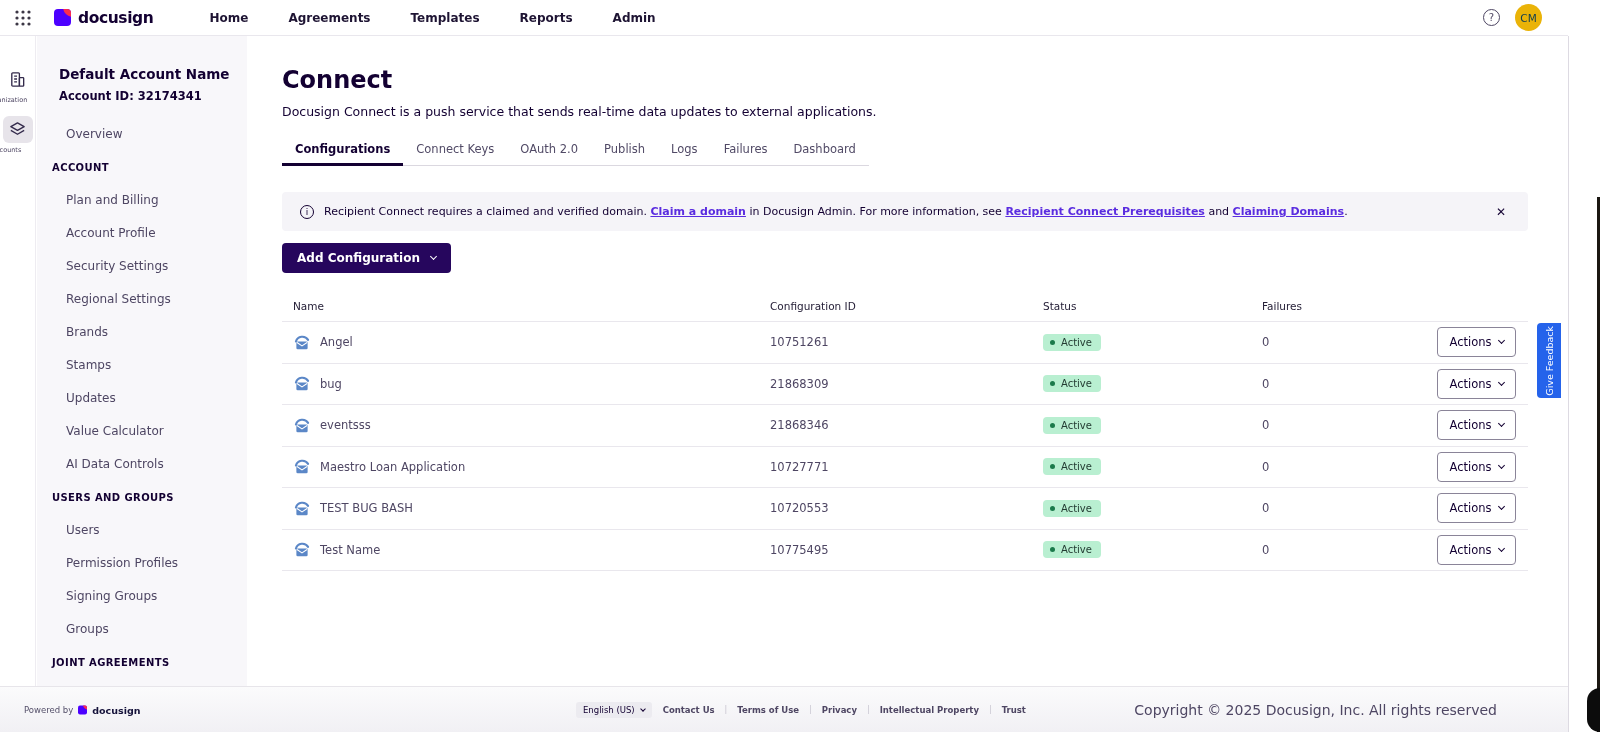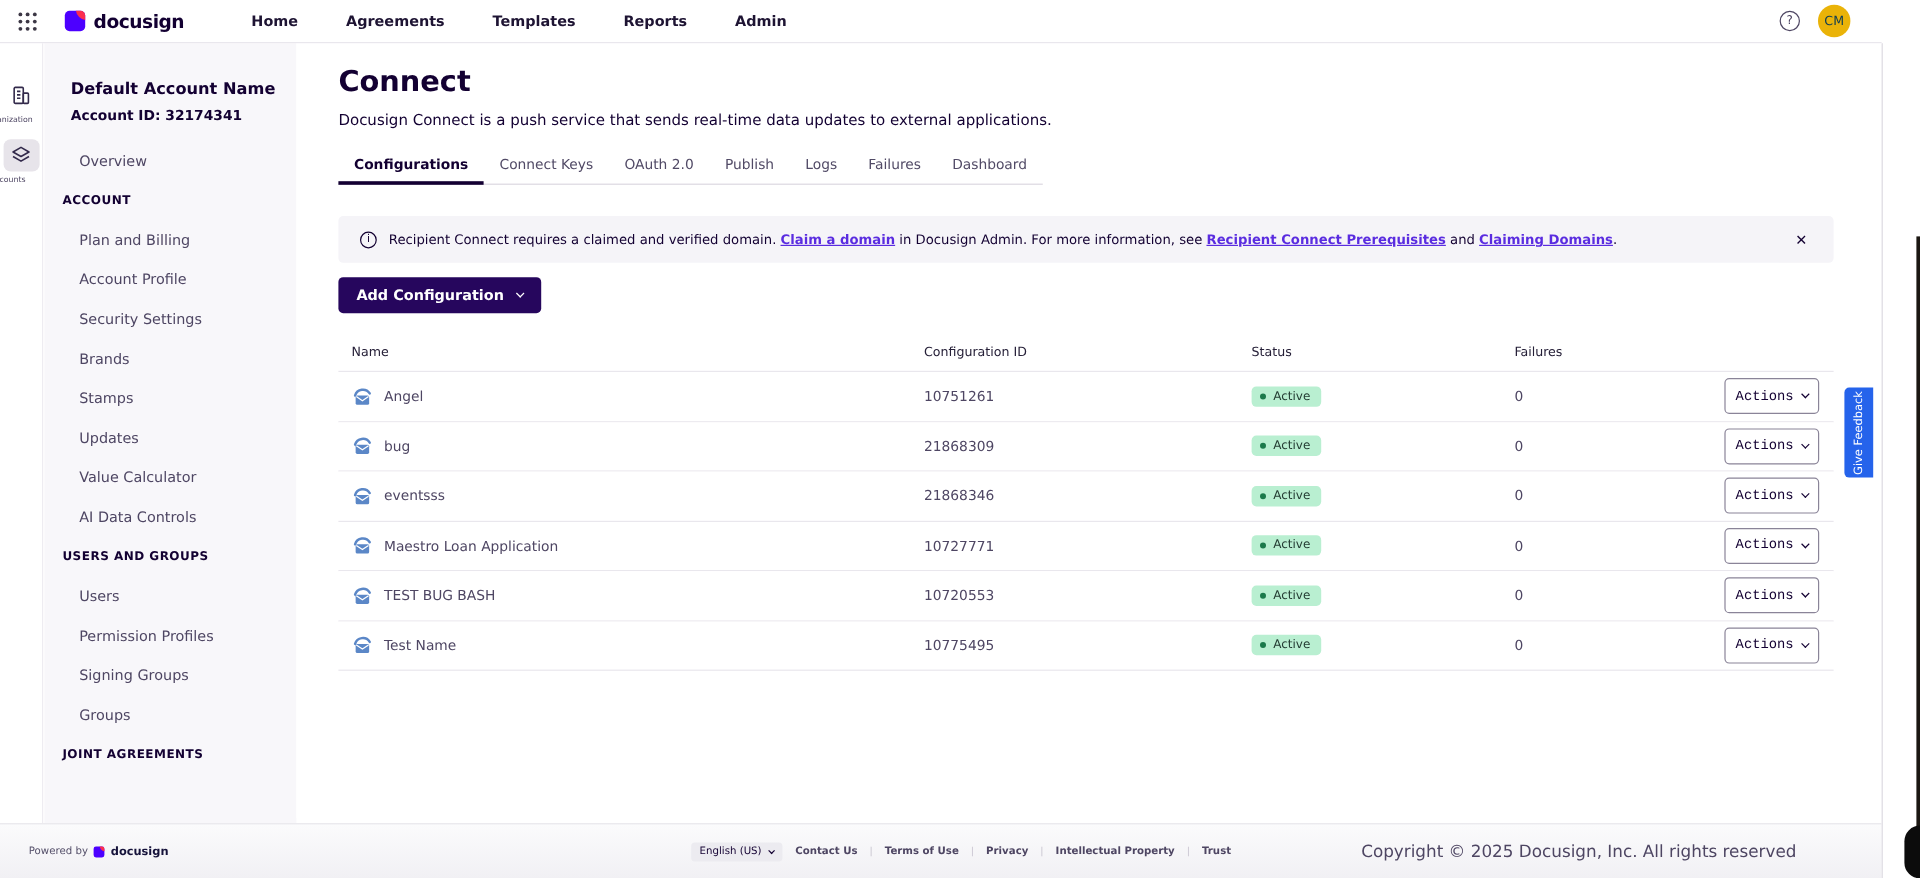--- a/index.html
+++ b/index.html
@@ -38,21 +38,21 @@
   .account { padding:30px 14px 0 22px; }
   .account-name { font-size:13.5px; font-weight:700; color:#130032; }
   .account-id { font-size:11.5px; font-weight:700; color:#130032; margin-top:7px; }
   .side-nav { margin-top:15px; }
   .side-item { height:33px; line-height:33px; padding-left:29px; font-size:12px; color:#4e4663;
                cursor:pointer; white-space:nowrap; }
   .side-header { height:33px; line-height:33px; padding-left:15px; font-size:10px; font-weight:600;
                  letter-spacing:0.4px; color:#130032; white-space:nowrap; }
 
   
-  .main { position:absolute; top:32px; left:247px; width:1321px; height:650px; background:#fff;
+  .main { position:absolute; top:44px; left:247px; width:1321px; height:650px; background:#fff;
           padding:0 40px 0 35px; overflow:hidden; z-index:1; }
   .page-title { margin-top:22px; font-size:24px; font-weight:700; color:#130032; }
   .page-desc { margin-top:10px; font-size:12.5px; color:#130032; }
   .tabs { display:inline-flex; margin-top:14px; border-bottom:1px solid #dbd8e0; }
   .tab { padding:9px 13px; font-size:11.5px; color:#514a66; cursor:pointer; position:relative; white-space:nowrap; }
   .tab.active { color:#130032; font-weight:700; }
   .tab.active::after { content:""; position:absolute; left:0; right:0; bottom:-1px; height:3px; background:#130032; }
 
   .banner { margin-top:26px; width:1246px; height:39px; background:#f5f4f8; border-radius:4px;
             display:flex; align-items:center; padding:0 18px; }
@@ -70,21 +70,21 @@
 
   .table { margin-top:18px; width:1246px; }
   .t-header { display:flex; height:31px; align-items:center; font-size:10.5px; color:#262038;
               border-bottom:1px solid #e9e7ed; }
   .t-row { display:flex; height:41.5px; align-items:center; border-bottom:1px solid #e9e7ed;
            font-size:11.5px; color:#4e4663; background:#fff; }
   .c-name { flex:0 0 488px; padding-left:11px; display:flex; align-items:center; gap:9px; }
   .c-id   { flex:0 0 273px; }
   .c-status { flex:0 0 219px; }
   .c-fail { flex:1 1 auto; }
-  .c-actions { flex:0 0 91px; display:flex; justify-content:center; padding-right:12px;font-family:Liberation Mono, monospace; }
+  .c-actions { flex:0 0 91px; display:flex; justify-content:center; padding-right:12px; }
   .row-icon { flex:0 0 auto; display:flex; }
   .status-pill { display:inline-flex; align-items:center; gap:6px; background:#b9efd1; color:#243c33;
                  font-size:10px; padding:3px 9px 3px 7px; border-radius:4px; }
   .status-dot { width:5px; height:5px; border-radius:50%; background:#1b7a4b; }
   .actions-btn { width:79px; height:30px; background:#fff; border:1px solid #8a8498; border-radius:4px;
                  font-size:11.5px; color:#130032; display:flex; align-items:center; justify-content:center;
                  gap:7px; cursor:pointer; font-family:inherit; }
 
   
   .feedback-tab { position:absolute; left:1537px; top:323px; width:24px; height:75px; background:#2563eb;
@@ -177,20 +177,21 @@
   <div class="account">
     <div class="account-name">Default Account Name</div>
     <div class="account-id">Account ID: 32174341</div>
   </div>
   <nav class="side-nav">
     <div class="side-item">Overview</div>
     <div class="side-header">ACCOUNT</div>
     <div class="side-item">Plan and Billing</div>
     <div class="side-item">Account Profile</div>
     <div class="side-item">Security Settings</div>
+    <div class="side-item">Regional Settings</div>
     <div class="side-item">Brands</div>
     <div class="side-item">Stamps</div>
     <div class="side-item">Updates</div>
     <div class="side-item">Value Calculator</div>
     <div class="side-item">AI Data Controls</div>
     <div class="side-header">USERS AND GROUPS</div>
     <div class="side-item">Users</div>
     <div class="side-item">Permission Profiles</div>
     <div class="side-item">Signing Groups</div>
     <div class="side-item">Groups</div>

